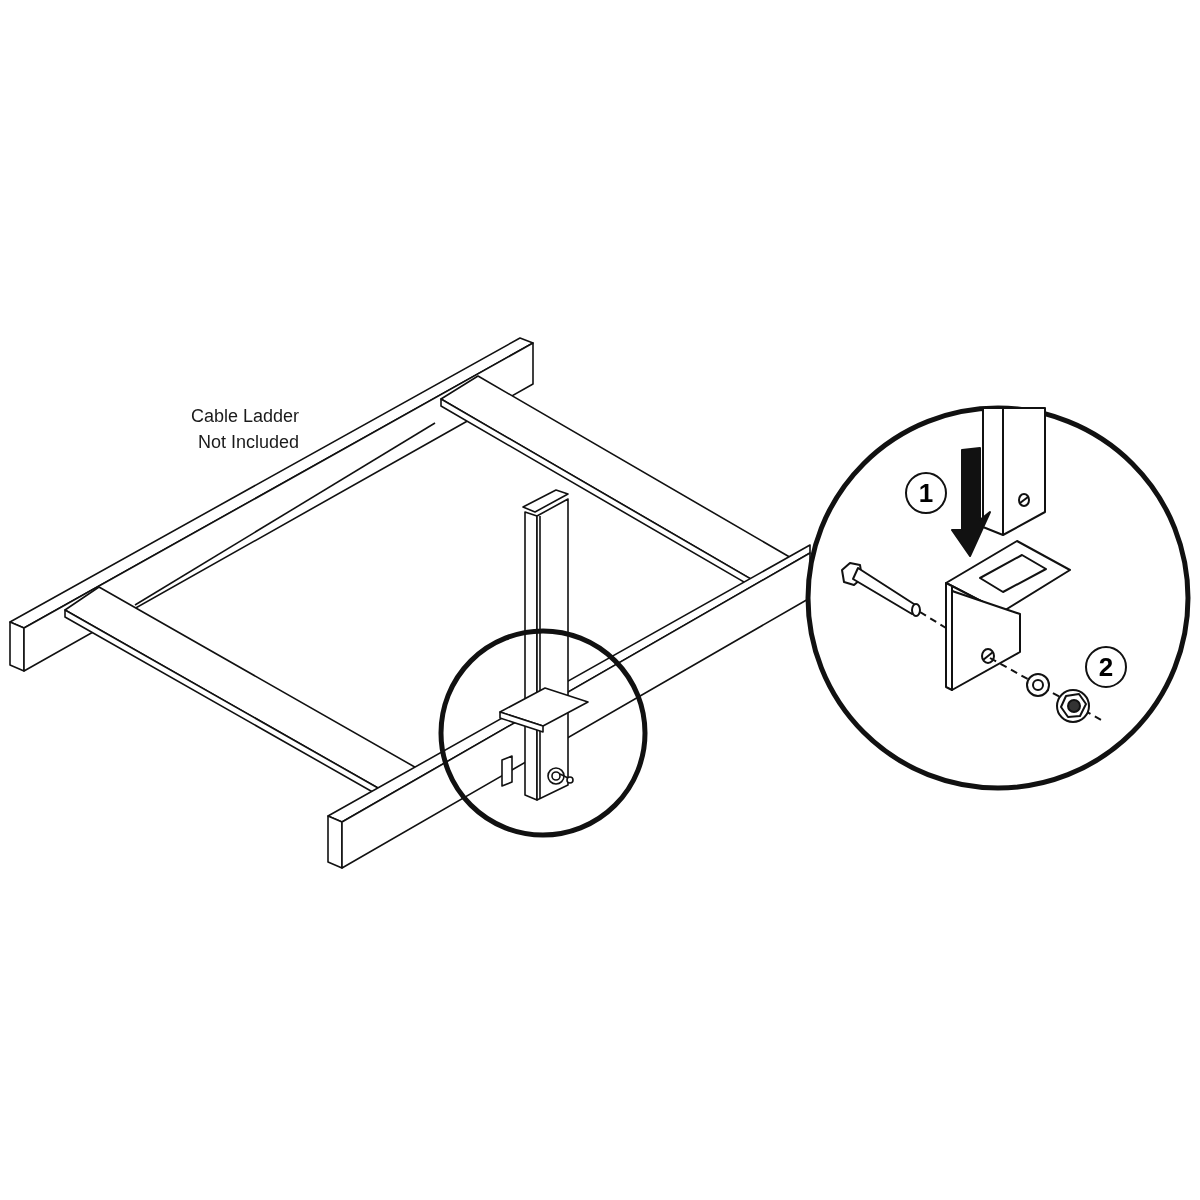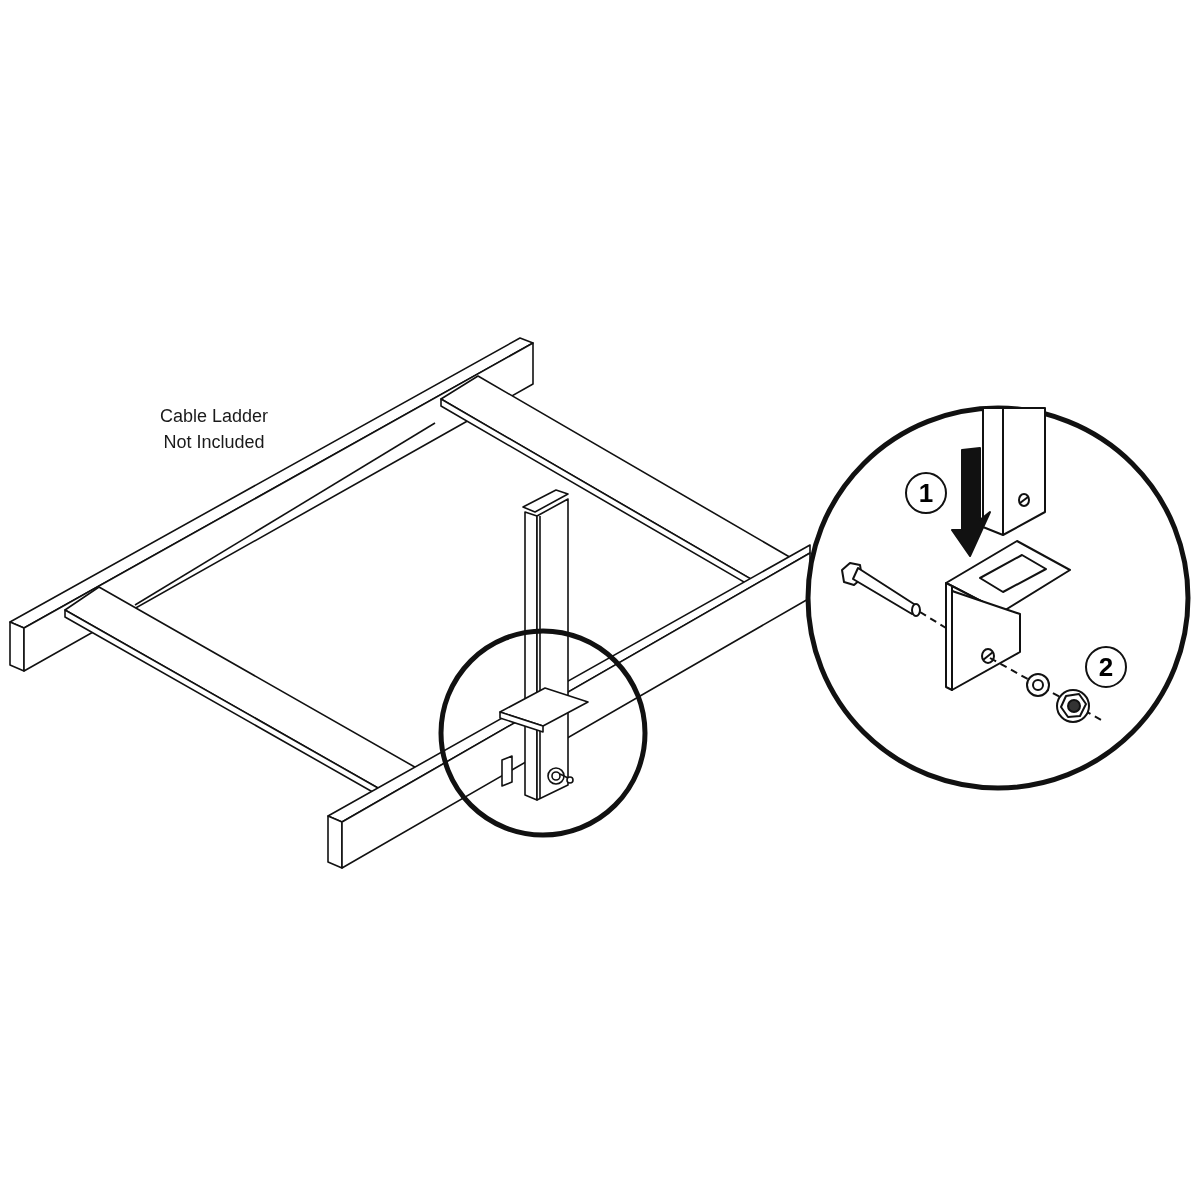--- a/index.html
+++ b/index.html
@@ -1,21 +1,21 @@
 <!DOCTYPE html>
 <html><head>
   <meta charset="utf-8">
   <style>
     html, body { margin: 0; padding: 0; background: #ffffff; }
     body { width: 1200px; height: 1200px; position: relative; overflow: hidden; font-family: "Liberation Sans", sans-serif; }
     .canvas { position: absolute; left: 0; top: 0; width: 1200px; height: 1200px; }
     svg { position: absolute; left: 0; top: 0; }
     .label {
       position: absolute; color: #1a1a1a; font-family: "Liberation Sans", sans-serif;
-      font-size: 18px; line-height: 26px; text-align: center; width: 170px;
+      font-size: 18px; line-height: 26px; text-align: right; width: 170px;
     }
     .step-num {
       font-family: "Liberation Sans", sans-serif; font-weight: bold; font-size: 26px;
     }
   </style>
 </head>
 <body>
 
 <div class="canvas">
 

